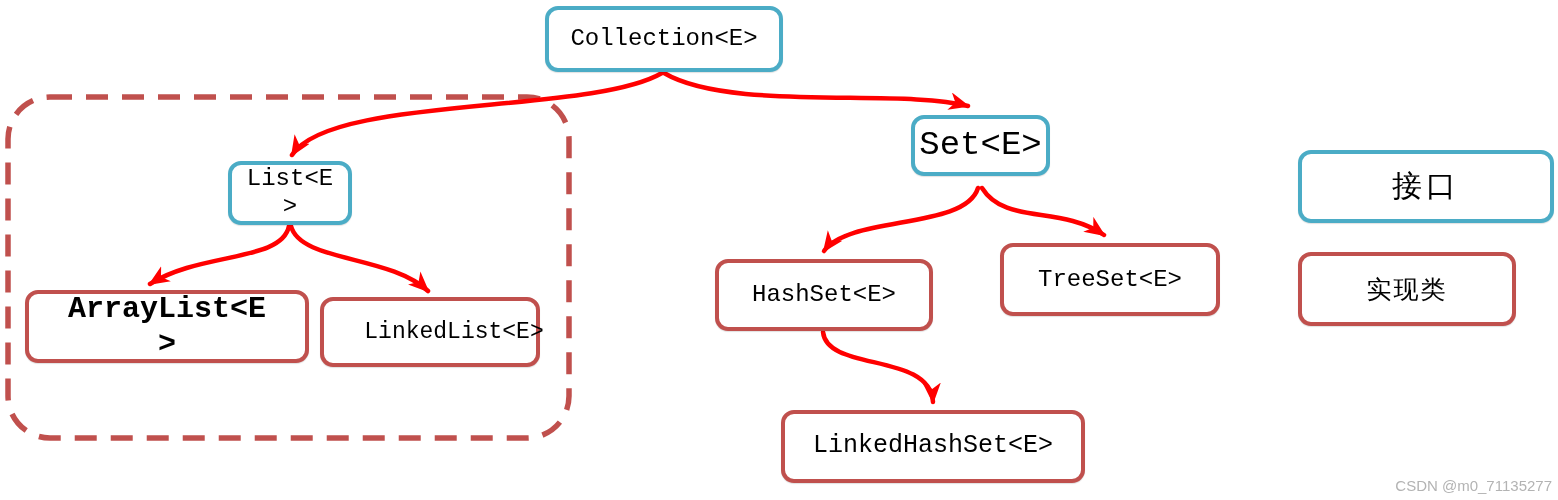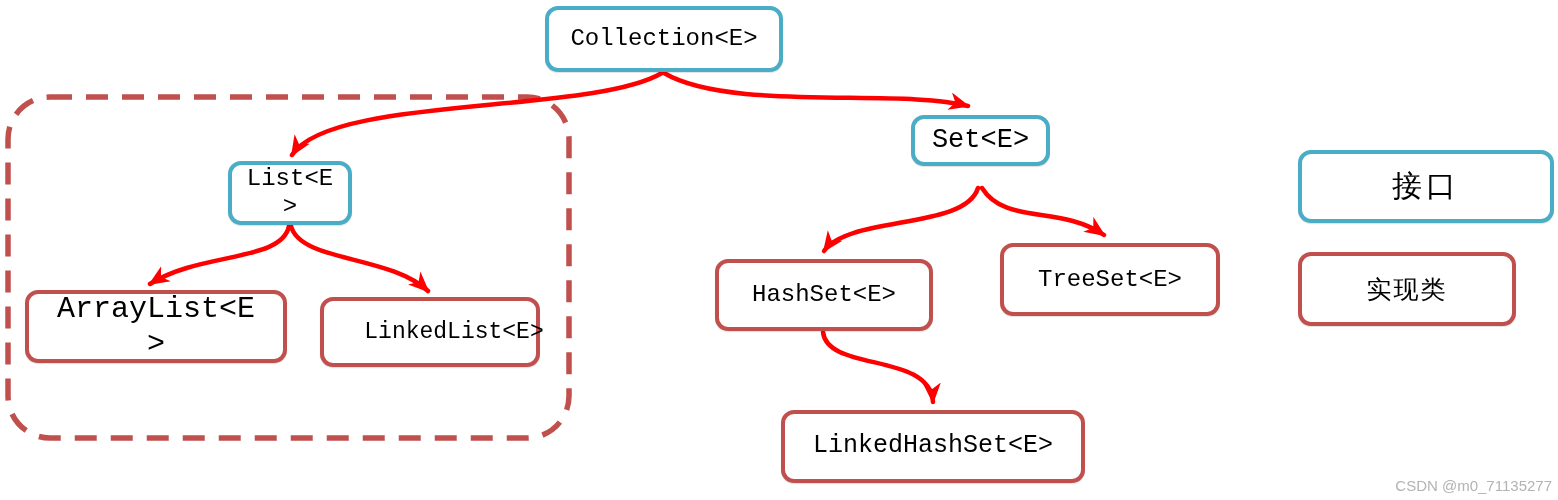--- a/index.html
+++ b/index.html
@@ -34,23 +34,23 @@
     color: #000000;
     white-space: pre-line;
     line-height: 1.15;
     font-family: "Liberation Mono", "DejaVu Sans Mono", monospace;
   }
   .iface { border: 4px solid #4BACC6; box-shadow: 0 1px 1px rgba(0,0,0,0.12); }
   .impl  { border: 4px solid #C0504D; box-shadow: 0 1px 1px rgba(0,0,0,0.12); }
 
   .node-collection    { left: 545px; top: 6px;   width: 238px; height: 66px; font-size: 24px; }
   .node-list          { left: 228px; top: 161px; width: 124px; height: 64px; font-size: 24px; }
-  .node-arraylist     { left: 25px;  top: 290px; width: 262px; height: 73px; font-size: 30px; }
+  .node-arraylist     { left: 25px;  top: 290px; width: 284px; height: 73px; font-size: 30px; font-weight: bold; }
   .node-linkedlist    { left: 320px; top: 297px; width: 220px; height: 70px; font-size: 23px; padding-left: 48px; }
-  .node-set           { left: 911px; top: 115px; width: 139px; height: 51px; font-size: 27px; }
+  .node-set           { left: 911px; top: 115px; width: 139px; height: 61px; font-size: 34px; }
   .node-hashset       { left: 715px; top: 259px; width: 218px; height: 72px; font-size: 24px; }
   .node-treeset       { left: 1000px; top: 243px; width: 220px; height: 73px; font-size: 24px; }
   .node-linkedhashset { left: 781px; top: 410px; width: 304px; height: 73px; font-size: 25px; }
 
   .legend-iface { left: 1298px; top: 150px; width: 256px; height: 73px; font-size: 30px;
                   font-family: "Liberation Sans", sans-serif; letter-spacing: 4px; }
   .legend-impl  { left: 1298px; top: 252px; width: 218px; height: 74px; font-size: 25px;
                   font-family: "Liberation Sans", sans-serif; letter-spacing: 2px; }
 
   .watermark {

